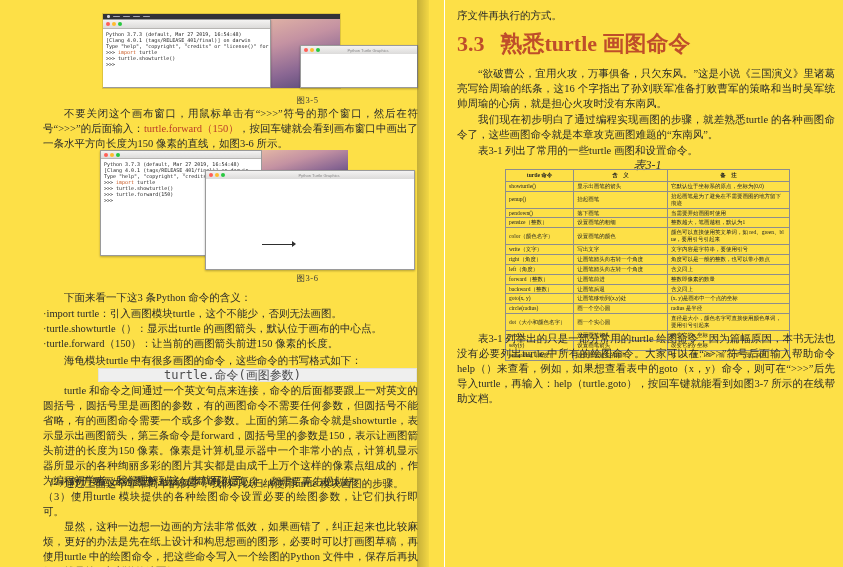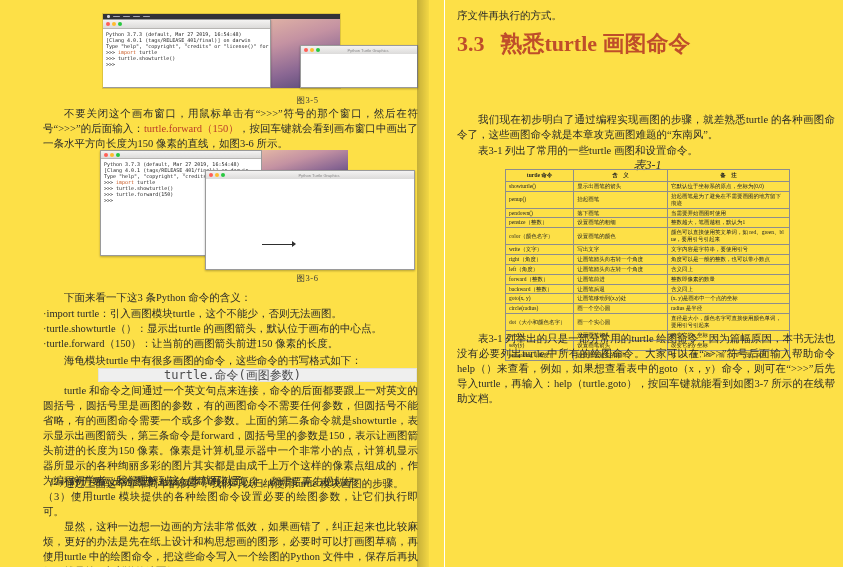--- a/index.html
+++ b/index.html
@@ -154,20 +154,21 @@
   <div class="gutter"></div>
 
   <div class="page page-right">
 
     <div class="para" style="left:12px;top:8px;width:378px;">序文件再执行的方式。</div>
 
     <div class="section-heading" style="left:12px;top:33px;width:378px;">
       <span class="h-num">3.3</span><span>熟悉turtle 画图命令</span>
     </div>
 
+    <div class="para indent" style="left:12px;top:66px;width:378px;">“欲破曹公，宜用火攻，万事俱备，只欠东风。”这是小说《三国演义》里诸葛亮写给周瑜的纸条，这16 个字指出了孙刘联军准备打败曹军的策略和当时吴军统帅周瑜的心病，就是担心火攻时没有东南风。</div>
 
     <div class="para indent" style="left:12px;top:112px;width:378px;">我们现在初步明白了通过编程实现画图的步骤，就差熟悉turtle 的各种画图命令了，这些画图命令就是本章攻克画图难题的“东南风”。</div>
 
     <div class="para indent" style="left:12px;top:143px;width:378px;">表3-1 列出了常用的一些turtle 画图和设置命令。</div>
 
     <div class="table-caption" style="left:60px;top:157px;width:285px;">表3-1</div>
 
     <div class="table-wrap" style="left:60px;top:169px;width:285px;">
       <table class="cmdtable">
         <colgroup>

